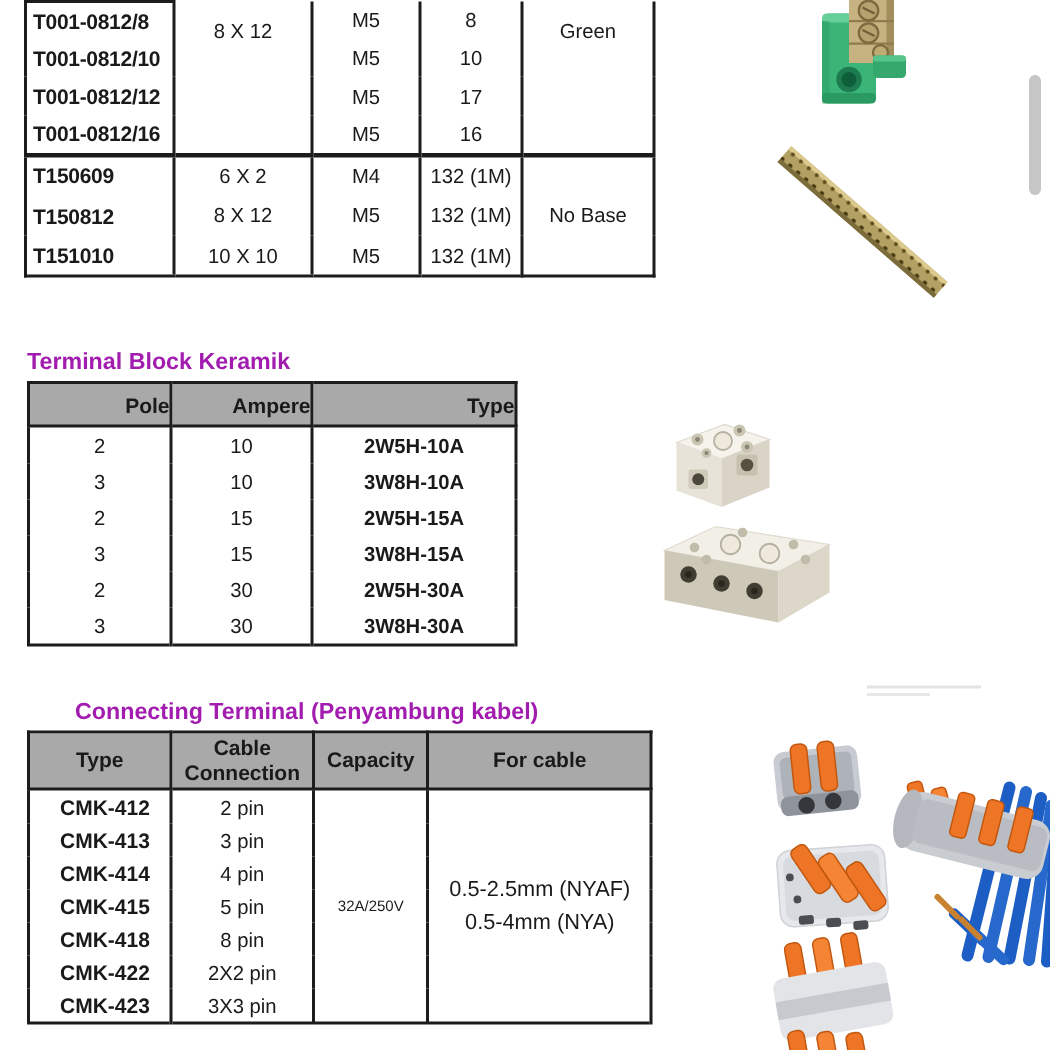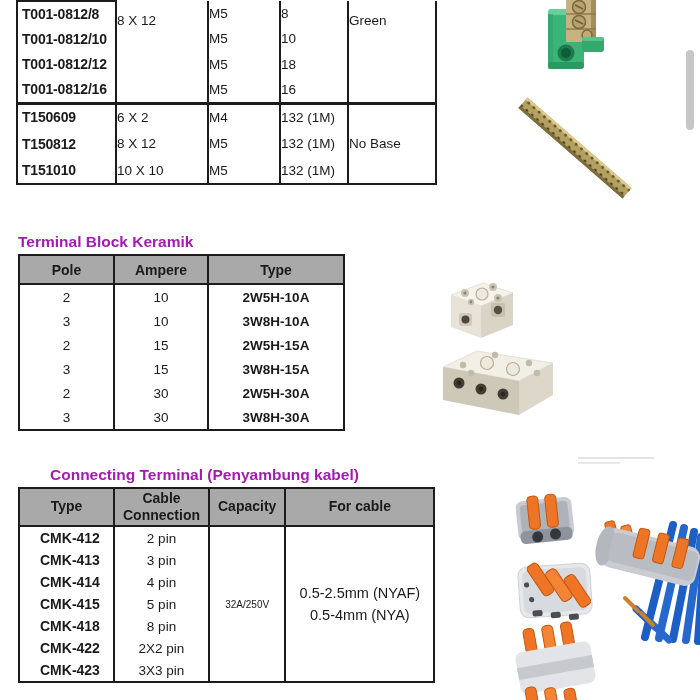--- a/index.html
+++ b/index.html
@@ -5,36 +5,36 @@
   html,body { margin:0; padding:0; background:#ffffff; }
   .canvas {
     position:relative; width:700px; height:700px; background:#ffffff;
     font-family:"Liberation Sans", sans-serif; color:#1a1a1a; overflow:hidden;
   }
   table { border-collapse:collapse; table-layout:fixed; }
   td, th { padding:0; overflow:hidden; white-space:nowrap; }
 
   
   .t1 { position:absolute; left:16px; top:0; }
-  .t1 td { border-left:2px solid #1c1c1c; font-size:13.5px; vertical-align:middle; }
+  .t1 td { border-left:2px solid #1c1c1c; font-size:13.5px; text-align:center; vertical-align:middle; }
   .t1 td.outerR { border-right:2px solid #1c1c1c; }
   .t1 td.code { text-align:left; font-weight:bold; font-size:14px; padding-left:4px; letter-spacing:-0.2px; }
   .t1 td.topline { border-top:2px solid #1c1c1c;margin-left:24px; }
   .t1 tr.g2first td { border-top:3px solid #1c1c1c; }
   .t1 tr.lastrow td { border-bottom:2px solid #1c1c1c; }
   .t1 td.botline { border-bottom:2px solid #1c1c1c;margin-top:28px; }
   .t1 td.rtop { vertical-align:top; padding-top:12px; }
   .t1 tr.h25 { height:25px; } .t1 tr.h26 { height:26px; } .t1 tr.h27 { height:27px; }
 
   
   .sec-title { position:absolute; left:18px; font-weight:bold; font-size:15.5px; color:#a21caf; }
 
   
   .t2 { position:absolute; left:18px; top:254px; border:2px solid #1c1c1c; }
-  .t2 th { background:#a9a9a9; border:2px solid #1c1c1c; font-size:14px; font-weight:bold; height:27px; text-align:center; }
+  .t2 th { background:#a9a9a9; border:2px solid #1c1c1c; font-size:14px; font-weight:bold; height:27px; text-align:right; }
   .t2 td { border-left:2px solid #1c1c1c; border-right:2px solid #1c1c1c; text-align:center; font-size:13.5px; height:24px; }
   .t2 td.typ { font-weight:bold; font-size:13.5px; }
 
   
   .t3 { position:absolute; left:18px; top:487px; border:2px solid #1c1c1c; }
   .t3 th { background:#a9a9a9; border:2px solid #1c1c1c; font-size:14px; font-weight:bold; height:36px; text-align:center; white-space:normal; line-height:1.25; padding:0 8px; }
   .t3 td { border-left:2px solid #1c1c1c; border-right:2px solid #1c1c1c; font-size:13.5px; height:22px; text-align:center; }
   .t3 td.code { text-align:left; font-weight:bold; font-size:14px; padding-left:20px; }
   .t3 td.cap { font-size:10px; }
   .t3 td.fc { font-size:14.5px; line-height:1.55; white-space:normal; }
@@ -68,21 +68,21 @@
       <td class="rtop outerR" rowspan="4">Green</td>
     </tr>
     <tr class="h25">
       <td class="code">T001-0812/10</td>
       <td>M5</td>
       <td>10</td>
     </tr>
     <tr class="h26">
       <td class="code">T001-0812/12</td>
       <td>M5</td>
-      <td>18</td>
+      <td>17</td>
     </tr>
     <tr class="h26">
       <td class="code">T001-0812/16</td>
       <td>M5</td>
       <td>16</td>
     </tr>
     <tr class="h27 g2first">
       <td class="code">T150609</td>
       <td>6 X 2</td>
       <td>M4</td>

